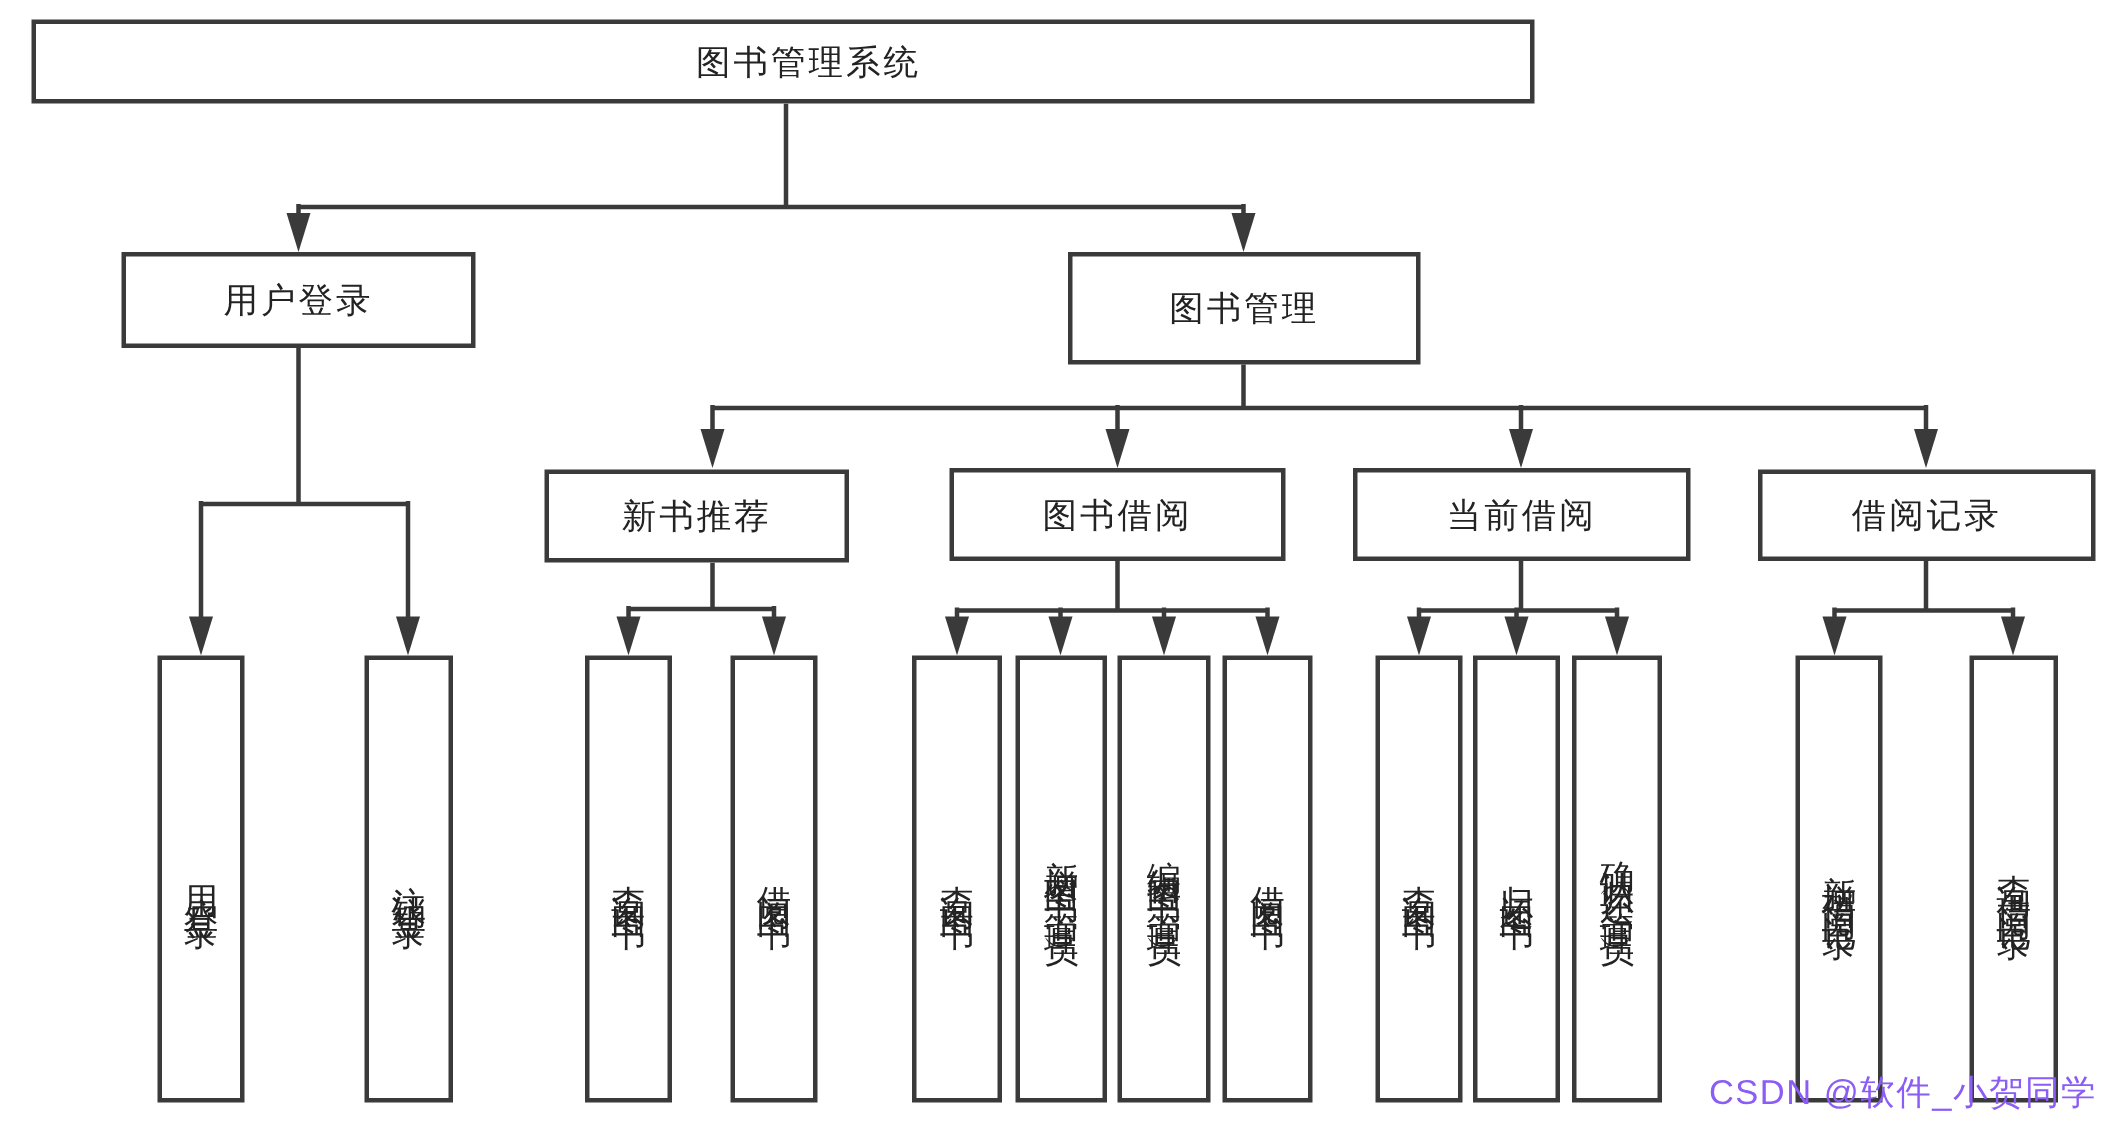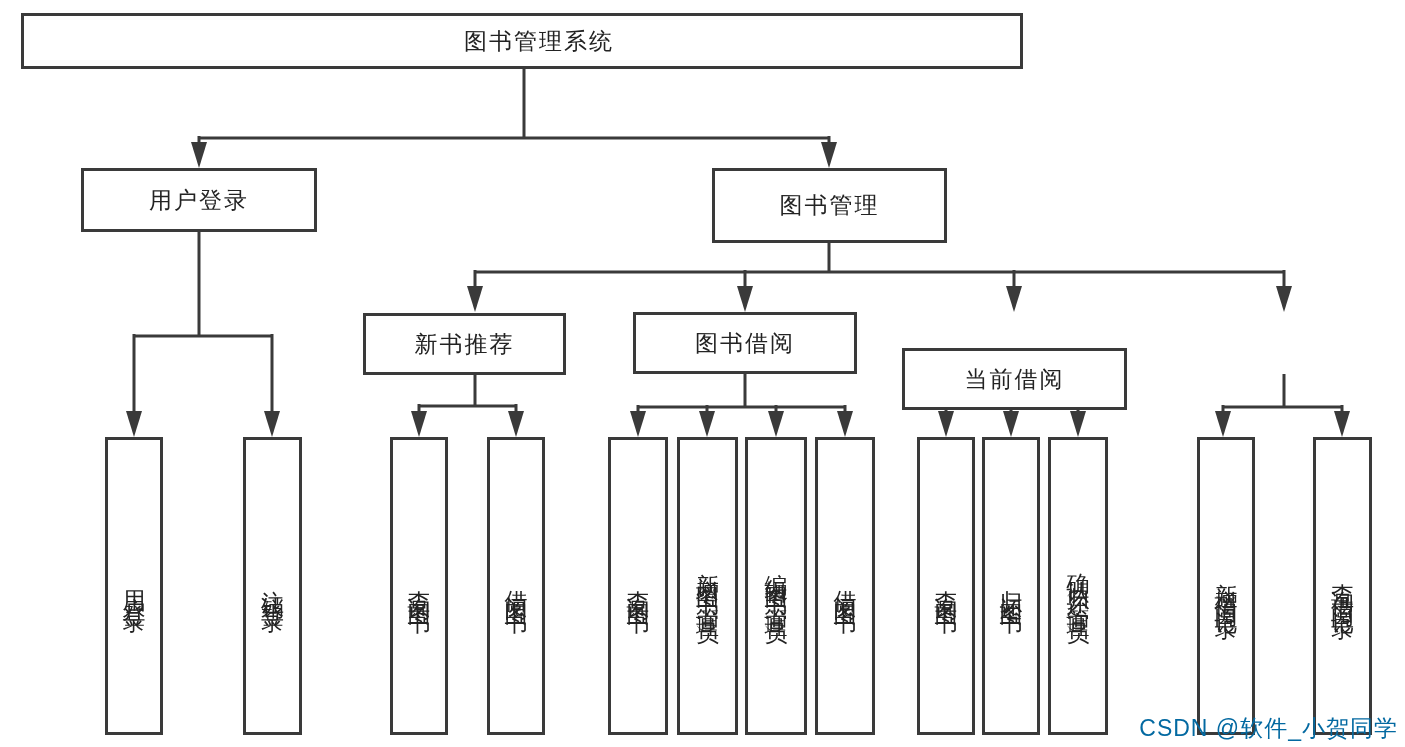--- a/index.html
+++ b/index.html
@@ -50,21 +50,21 @@
     letter-spacing: 7px;
     line-height: 1;
     white-space: nowrap;
   }
   .watermark {
     position: absolute;
     right: 7px;
     bottom: 3px;
     z-index: 5;
     font-size: 23px;
-    color: #0369a1;
+    color: #8b5cf6;
     letter-spacing: 1px;
     white-space: nowrap;
   }
 </style>
 </head>
 <body>
 
 <div id="stage">
 
   <svg id="wires" viewBox="0 0 1405 747" xmlns="http://www.w3.org/2000/svg">
@@ -109,22 +109,25 @@
   <div class="node" style="left:712px; top:168px; width:235px; height:75px;">
     <span>图书管理</span>
   </div>
 
   <div class="node" style="left:363px; top:313px; width:203px; height:62px;">
     <span>新书推荐</span>
   </div>
   <div class="node" style="left:633px; top:312px; width:224px; height:62px;">
     <span>图书借阅</span>
   </div>
-  <div class="node" style="left:902px; top:312px; width:225px; height:62px;margin-top:36px;">
+  <div class="node" style="left:902px; top:312px; width:225px; height:62px;">
     <span>当前借阅</span>
+  </div>
+  <div class="node" style="left:1172px; top:313px; width:225px; height:61px;">
+    <span>借阅记录</span>
   </div>
 
   <div class="leaf" style="left:105px; width:58px;">
     <span class="vtext">用户登录</span>
   </div>
   <div class="leaf" style="left:243px; width:59px;">
     <span class="vtext">注销登录</span>
   </div>
 
   <div class="leaf" style="left:390px; width:58px;">

